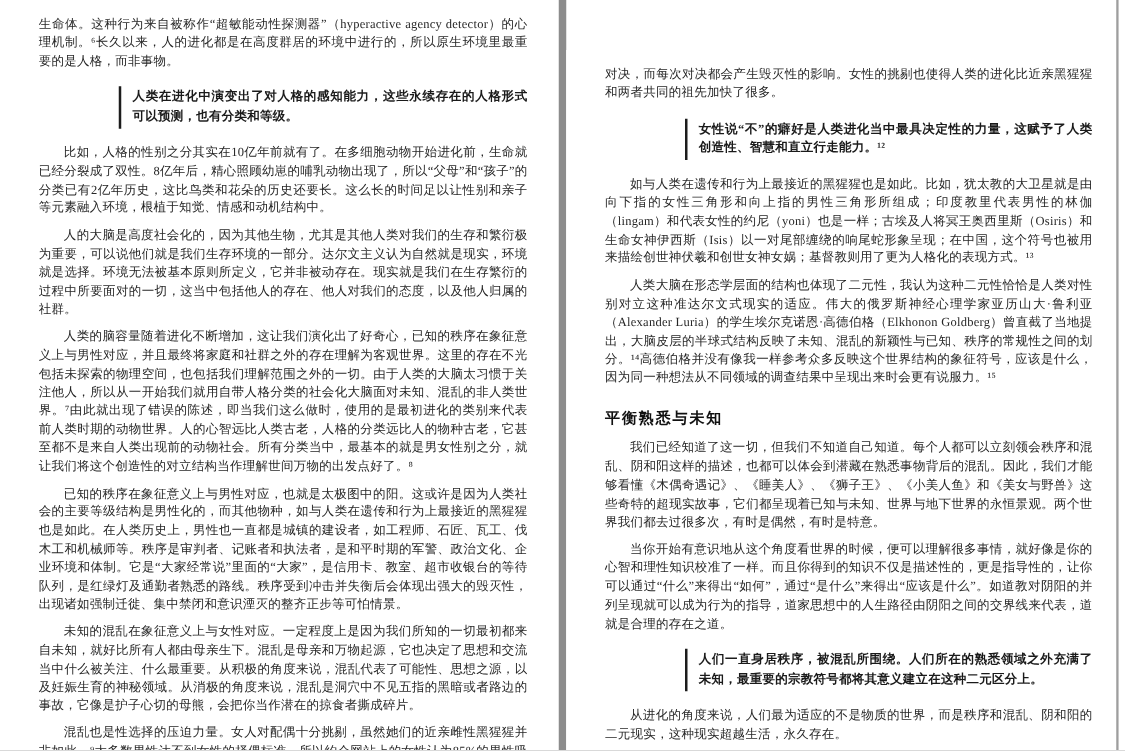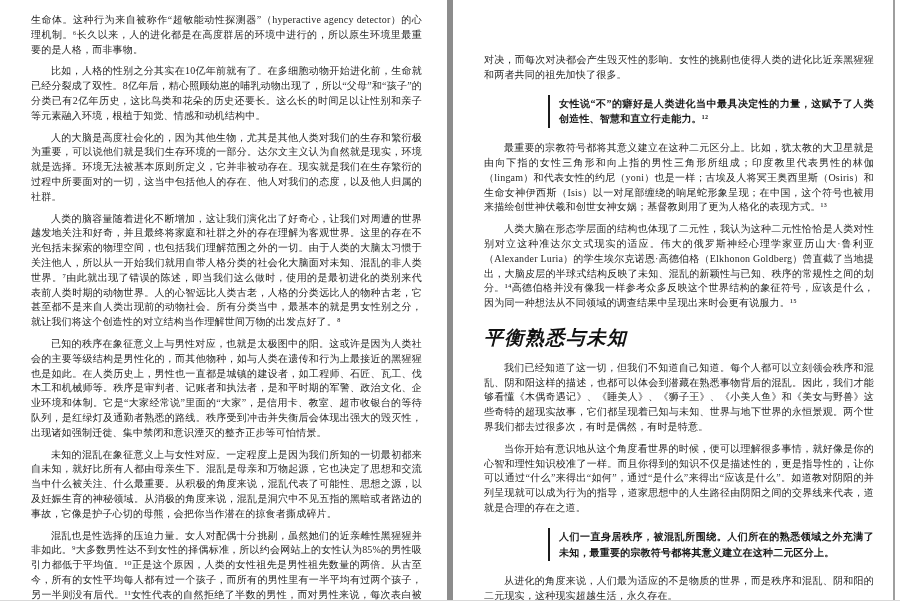--- a/index.html
+++ b/index.html
@@ -53,46 +53,46 @@
     font-weight: bold;
     color: #1a1a1a;
     font-size: 10px;
     line-height: 15.8px;
     text-align: justify;
     letter-spacing: 0.2px;
   }
 
   .heading {
     margin: 16px 0 11px 0;
-    font-size: 19px;
+    font-size: 12px;
     font-weight: bold;
     color: #111111;
     letter-spacing: 1.5px;
     line-height: 1.2;
-    font-style: italic;
   }
 </style>
 </head>
 <body>
 
 <div class="spread">
   <div class="page page--left">
       <p class="para para--noindent">生命体。这种行为来自被称作“超敏能动性探测器”（hyperactive agency detector）的心理机制。⁶长久以来，人的进化都是在高度群居的环境中进行的，所以原生环境里最重要的是人格，而非事物。</p>
+      <div class="quote">人类在进化中演变出了对人格的感知能力，这些永续存在的人格形式可以预测，也有分类和等级。</div>
       <p class="para">比如，人格的性别之分其实在10亿年前就有了。在多细胞动物开始进化前，生命就已经分裂成了双性。8亿年后，精心照顾幼崽的哺乳动物出现了，所以“父母”和“孩子”的分类已有2亿年历史，这比鸟类和花朵的历史还要长。这么长的时间足以让性别和亲子等元素融入环境，根植于知觉、情感和动机结构中。</p>
       <p class="para">人的大脑是高度社会化的，因为其他生物，尤其是其他人类对我们的生存和繁衍极为重要，可以说他们就是我们生存环境的一部分。达尔文主义认为自然就是现实，环境就是选择。环境无法被基本原则所定义，它并非被动存在。现实就是我们在生存繁衍的过程中所要面对的一切，这当中包括他人的存在、他人对我们的态度，以及他人归属的社群。</p>
-      <p class="para">人类的脑容量随着进化不断增加，这让我们演化出了好奇心，让我们对周遭的世界越发地关注和好奇，并且最终将家庭和社群之外的存在理解为客观世界。这里的存在不光包括未探索的物理空间，也包括我们理解范围之外的一切。由于人类的大脑太习惯于关注他人，所以从一开始我们就用自带人格分类的社会化大脑面对未知、混乱的非人类世界。⁷由此就出现了错误的陈述，即当我们这么做时，使用的是最初进化的类别来代表前人类时期的动物世界。人的心智远比人类古老，人格的分类远比人的物种古老，它甚至都不是来自人类出现前的动物社会。所有分类当中，最基本的就是男女性别之分，就让我们将这个创造性的对立结构当作理解世间万物的出发点好了。⁸</p>
+      <p class="para">人类的脑容量随着进化不断增加，这让我们演化出了好奇心，已知的秩序在象征意义上与男性对应，并且最终将家庭和社群之外的存在理解为客观世界。这里的存在不光包括未探索的物理空间，也包括我们理解范围之外的一切。由于人类的大脑太习惯于关注他人，所以从一开始我们就用自带人格分类的社会化大脑面对未知、混乱的非人类世界。⁷由此就出现了错误的陈述，即当我们这么做时，使用的是最初进化的类别来代表前人类时期的动物世界。人的心智远比人类古老，人格的分类远比人的物种古老，它甚至都不是来自人类出现前的动物社会。所有分类当中，最基本的就是男女性别之分，就让我们将这个创造性的对立结构当作理解世间万物的出发点好了。⁸</p>
       <p class="para">已知的秩序在象征意义上与男性对应，也就是太极图中的阳。这或许是因为人类社会的主要等级结构是男性化的，而其他物种，如与人类在遗传和行为上最接近的黑猩猩也是如此。在人类历史上，男性也一直都是城镇的建设者，如工程师、石匠、瓦工、伐木工和机械师等。秩序是审判者、记账者和执法者，是和平时期的军警、政治文化、企业环境和体制。它是“大家经常说”里面的“大家”，是信用卡、教室、超市收银台的等待队列，是红绿灯及通勤者熟悉的路线。秩序受到冲击并失衡后会体现出强大的毁灭性，出现诸如强制迁徙、集中禁闭和意识湮灭的整齐正步等可怕情景。</p>
       <p class="para">未知的混乱在象征意义上与女性对应。一定程度上是因为我们所知的一切最初都来自未知，就好比所有人都由母亲生下。混乱是母亲和万物起源，它也决定了思想和交流当中什么被关注、什么最重要。从积极的角度来说，混乱代表了可能性、思想之源，以及妊娠生育的神秘领域。从消极的角度来说，混乱是洞穴中不见五指的黑暗或者路边的事故，它像是护子心切的母熊，会把你当作潜在的掠食者撕成碎片。</p>
       <p class="para">混乱也是性选择的压迫力量。女人对配偶十分挑剔，虽然她们的近亲雌性黑猩猩并非如此。⁹大多数男性达不到女性的择偶标准，所以约会网站上的女性认为85%的男性吸引力都低于平均值。¹⁰正是这个原因，人类的女性祖先是男性祖先数量的两倍。从古至今，所有的女性平均每人都有过一个孩子，而所有的男性里有一半平均有过两个孩子，另一半则没有后代。¹¹女性代表的自然拒绝了半数的男性，而对男性来说，每次表白被拒，无疑都是在与混乱正面</p>
     </div>
   <div class="gutter"></div>
   <div class="page page--right">
       <p class="para para--noindent">对决，而每次对决都会产生毁灭性的影响。女性的挑剔也使得人类的进化比近亲黑猩猩和两者共同的祖先加快了很多。</p>
       <div class="quote">女性说“不”的癖好是人类进化当中最具决定性的力量，这赋予了人类创造性、智慧和直立行走能力。¹²</div>
-      <p class="para">最重要的宗教符号都将其意义建立在这种二元区分上。比如，犹太教的大卫星就是由向下指的女性三角形和向上指的男性三角形所组成；印度教里代表男性的林伽（lingam）和代表女性的约尼（yoni）也是一样；古埃及人将冥王奥西里斯（Osiris）和生命女神伊西斯（Isis）以一对尾部缠绕的响尾蛇形象呈现；在中国，这个符号也被用来描绘创世神伏羲和创世女神女娲；基督教则用了更为人格化的表现方式。¹³</p>
+      <p class="para">如与人类在遗传和行为上最接近的黑猩猩也是如此。比如，犹太教的大卫星就是由向下指的女性三角形和向上指的男性三角形所组成；印度教里代表男性的林伽（lingam）和代表女性的约尼（yoni）也是一样；古埃及人将冥王奥西里斯（Osiris）和生命女神伊西斯（Isis）以一对尾部缠绕的响尾蛇形象呈现；在中国，这个符号也被用来描绘创世神伏羲和创世女神女娲；基督教则用了更为人格化的表现方式。¹³</p>
       <p class="para">人类大脑在形态学层面的结构也体现了二元性，我认为这种二元性恰恰是人类对性别对立这种准达尔文式现实的适应。伟大的俄罗斯神经心理学家亚历山大·鲁利亚（Alexander Luria）的学生埃尔克诺恩·高德伯格（Elkhonon Goldberg）曾直截了当地提出，大脑皮层的半球式结构反映了未知、混乱的新颖性与已知、秩序的常规性之间的划分。¹⁴高德伯格并没有像我一样参考众多反映这个世界结构的象征符号，应该是什么，因为同一种想法从不同领域的调查结果中呈现出来时会更有说服力。¹⁵</p>
       <h2 class="heading">平衡熟悉与未知</h2>
       <p class="para">我们已经知道了这一切，但我们不知道自己知道。每个人都可以立刻领会秩序和混乱、阴和阳这样的描述，也都可以体会到潜藏在熟悉事物背后的混乱。因此，我们才能够看懂《木偶奇遇记》、《睡美人》、《狮子王》、《小美人鱼》和《美女与野兽》这些奇特的超现实故事，它们都呈现着已知与未知、世界与地下世界的永恒景观。两个世界我们都去过很多次，有时是偶然，有时是特意。</p>
       <p class="para">当你开始有意识地从这个角度看世界的时候，便可以理解很多事情，就好像是你的心智和理性知识校准了一样。而且你得到的知识不仅是描述性的，更是指导性的，让你可以通过“什么”来得出“如何”，通过“是什么”来得出“应该是什么”。如道教对阴阳的并列呈现就可以成为行为的指导，道家思想中的人生路径由阴阳之间的交界线来代表，道就是合理的存在之道。</p>
       <div class="quote">人们一直身居秩序，被混乱所围绕。人们所在的熟悉领域之外充满了未知，最重要的宗教符号都将其意义建立在这种二元区分上。</div>
       <p class="para">从进化的角度来说，人们最为适应的不是物质的世界，而是秩序和混乱、阴和阳的二元现实，这种现实超越生活，永久存在。</p>
     </div>
   <div class="edge"></div>
   <div class="outer-margin"></div>
 </div>

